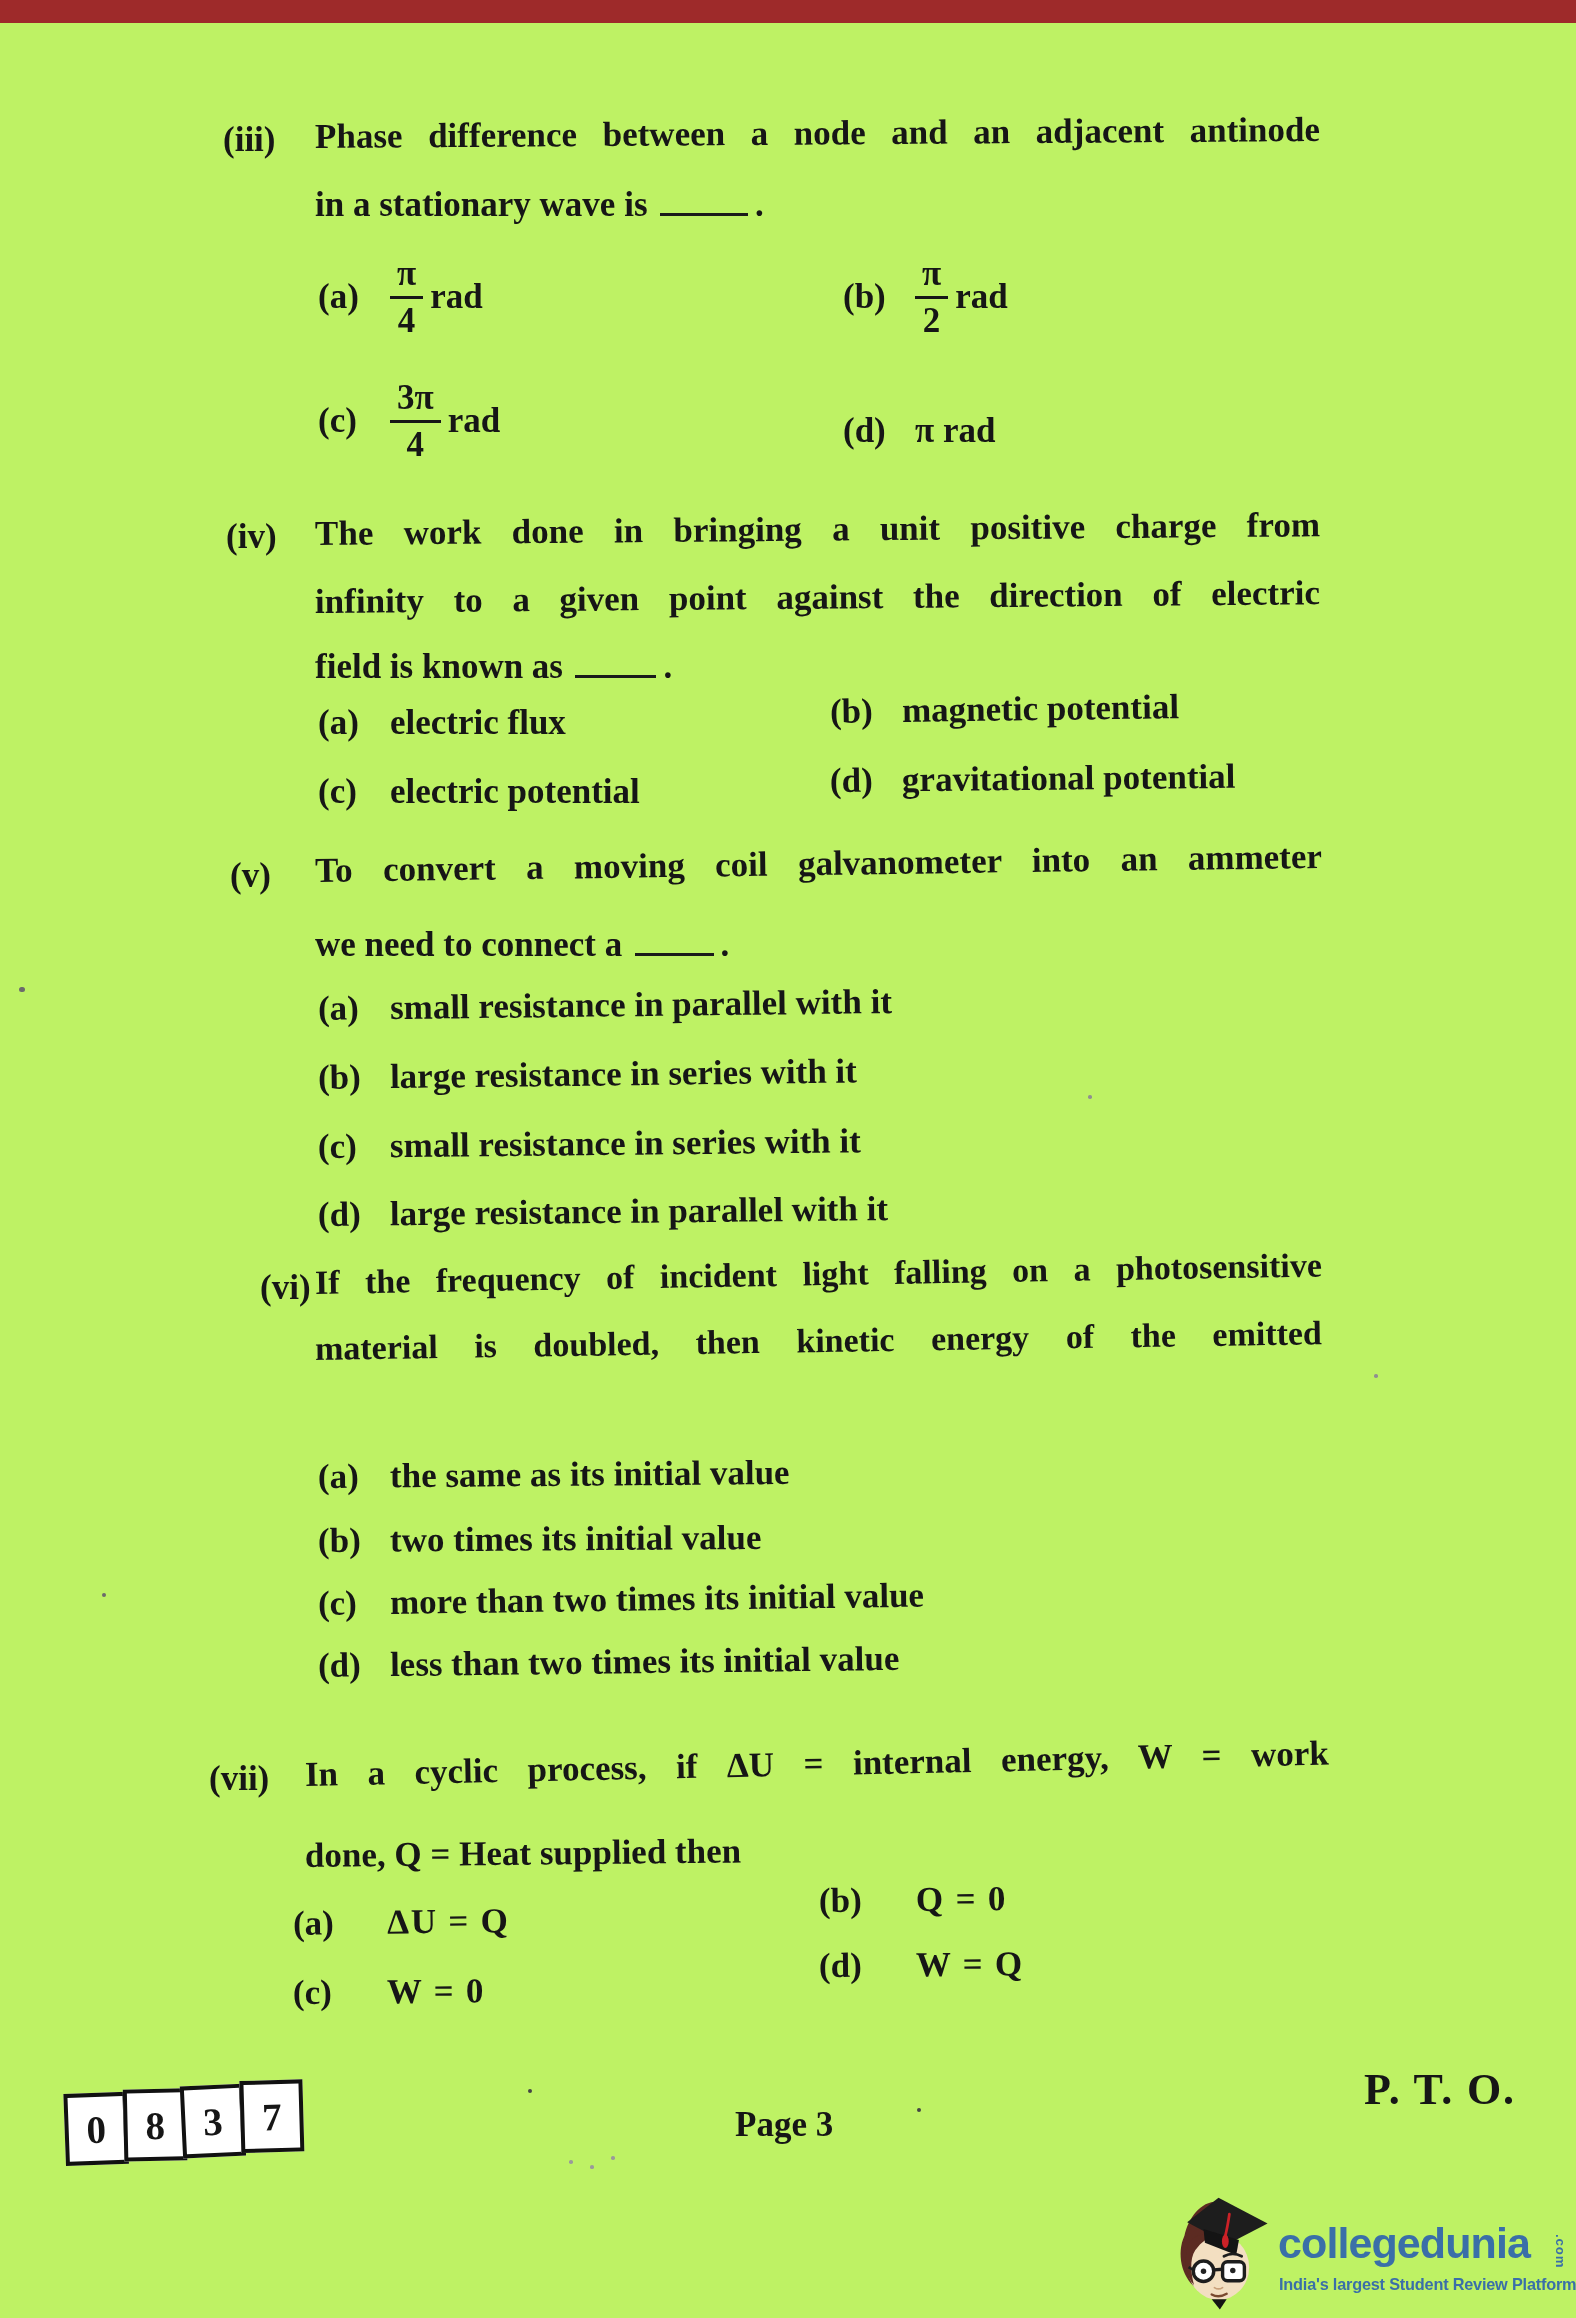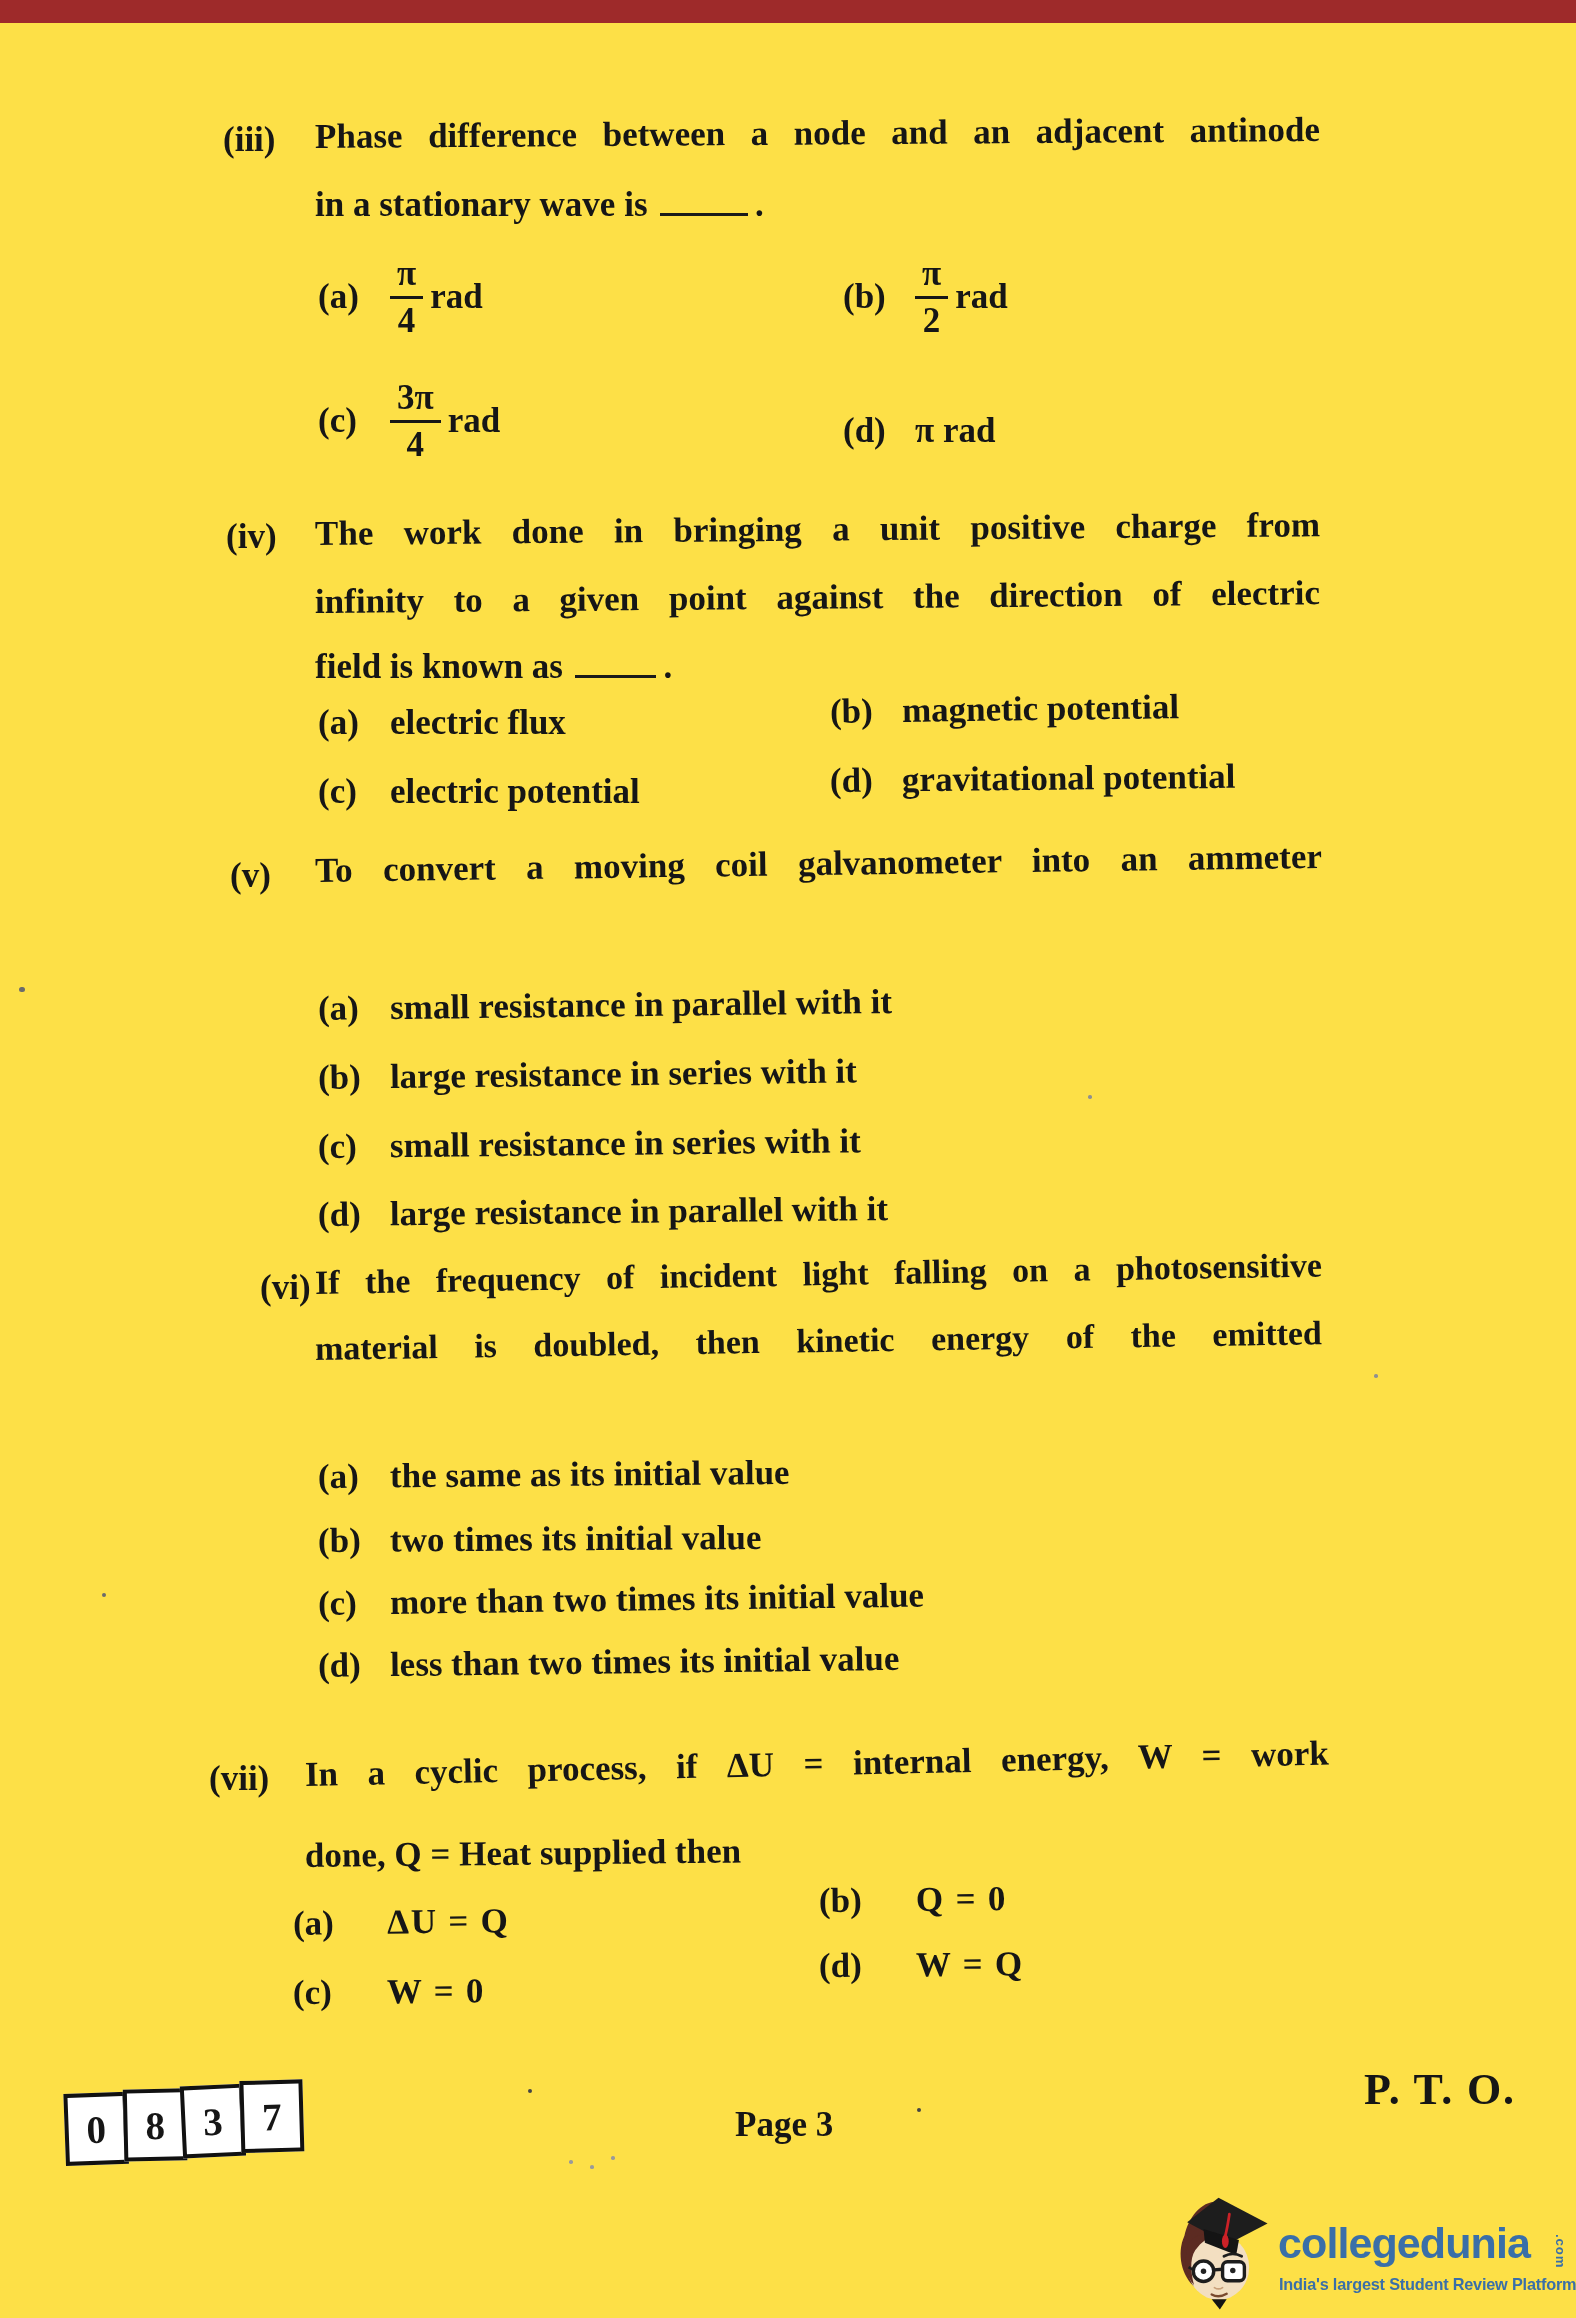--- a/index.html
+++ b/index.html
@@ -1,17 +1,17 @@
 <!DOCTYPE html>
 <html style="font-size:14px"><head>
 <meta charset="utf-8">
 <style>
   html,body { margin:0; padding:0; background:#ffffff; }
   .page {
-    position:relative; width:1577px; height:2319px; background:#fde047;
+    position:relative; width:1577px; height:2319px; background:#bef264;
     font-family:"Liberation Serif", serif; color:#161616; font-weight:700;
     overflow:hidden;
   }
   .topbar { position:absolute; left:0; top:0; width:1577px; height:23px; background:#9e2a2a; }
 
   .qnum  { position:absolute; font-size:35px; white-space:nowrap; }
   .line  { position:absolute; font-size:35px; white-space:nowrap; transform-origin:left center; line-height:1.2; }
   .just  { white-space:normal; text-align:justify; text-align-last:justify; }
   .blank { display:inline-block; width:88px; height:7px; border-bottom:3.5px solid #1a1a1a; margin:0 7px 0 12.4px; }
 
@@ -106,20 +106,23 @@
     <span class="olabel">(c)</span>
     <span class="otext">electric potential</span>
   </div>
   <div class="opt" style="left:830px; top:761px; transform:rotate(-0.6deg);">
     <span class="olabel">(d)</span>
     <span class="otext">gravitational potential</span>
   </div>
 
   <div class="qnum" style="left:230px; top:856px;">(v)</div>
   <div class="line just" style="left:315px; top:850px; width:1007px; transform:rotate(-0.8deg);">To convert a moving coil galvanometer into an ammeter</div>
+  <div class="line" style="left:315px; top:924px;">
+    <span>we need to connect a</span><span class="blank" style="width:79px;"></span><span>.</span>
+  </div>
 
   <div class="opt" style="left:318px; top:989px; transform:rotate(-0.7deg);">
     <span class="olabel">(a)</span>
     <span class="otext">small resistance in parallel with it</span>
   </div>
   <div class="opt" style="left:318px; top:1058px; transform:rotate(-0.7deg);">
     <span class="olabel">(b)</span>
     <span class="otext">large resistance in series with it</span>
   </div>
   <div class="opt" style="left:318px; top:1127px; transform:rotate(-0.6deg);">

